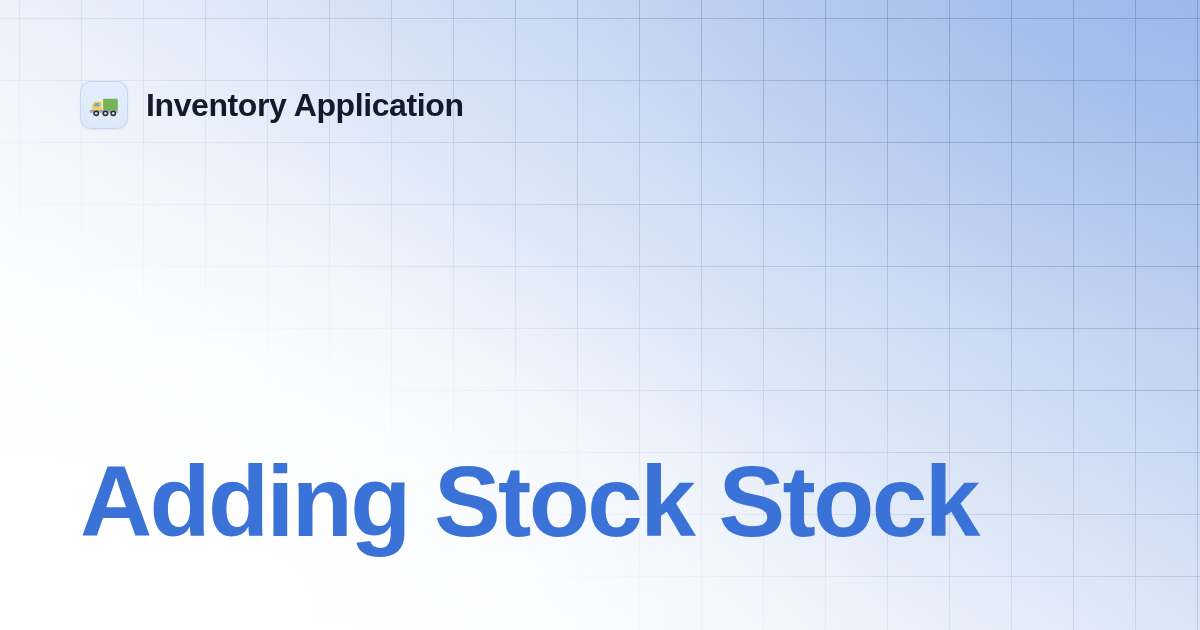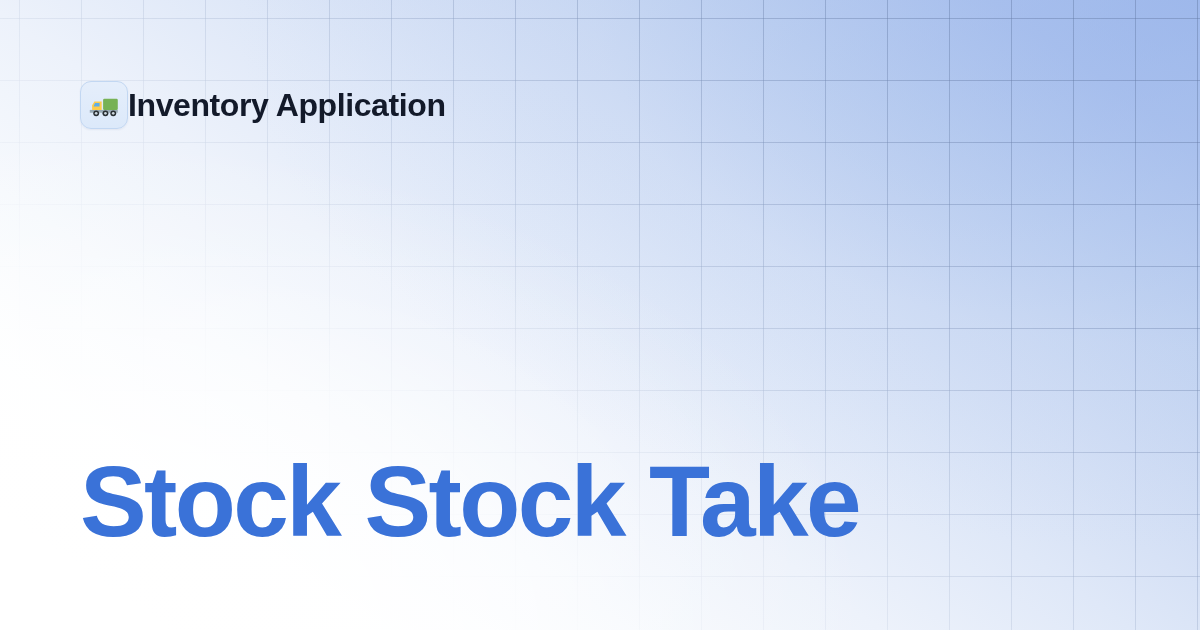--- a/index.html
+++ b/index.html
@@ -95,20 +95,21 @@
     inset: 0;
   }
 
   
   .brand {
     position: absolute;
     left: 80px;
     top: 81px;
     display: flex;
     align-items: center;
+    gap: 18px;
   }
 
   .brand-icon {
     width: 48px;
     height: 48px;
     border-radius: 11px;
     background: linear-gradient(180deg, #e5eefb 0%, #dce9fa 100%);
     border: 1px solid #c2d7f2;
     box-sizing: border-box;
     display: flex;
@@ -171,16 +172,16 @@
           <circle cx="9.2" cy="27.4" r="1.5" fill="#ccd6dd"></circle>
           <circle cx="19.6" cy="27.4" r="3.3" fill="#292f33"></circle>
           <circle cx="19.6" cy="27.4" r="1.5" fill="#ccd6dd"></circle>
           <circle cx="28.4" cy="27.4" r="3.3" fill="#292f33"></circle>
           <circle cx="28.4" cy="27.4" r="1.5" fill="#ccd6dd"></circle>
         </svg>
       </div>
       <div class="brand-title">Inventory Application</div>
     </div>
 
-    <div class="headline">Stock Stock Take</div>
+    <div class="headline">Adding Stock Stock</div>
 
   </div>
 </div>
 
 </body></html>

